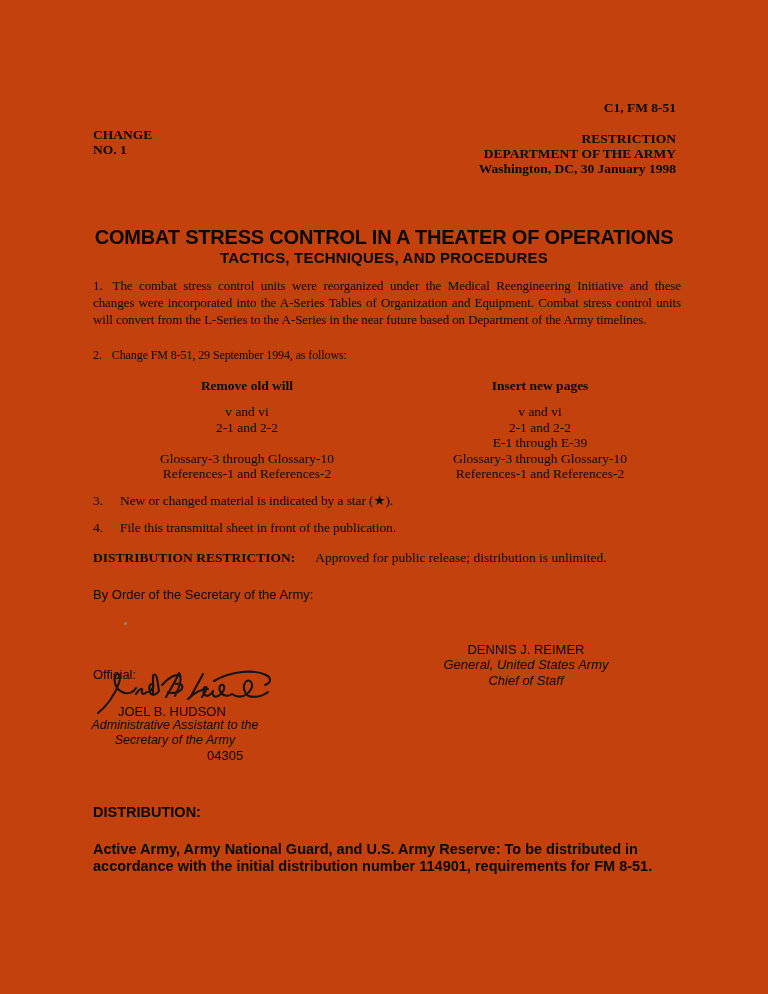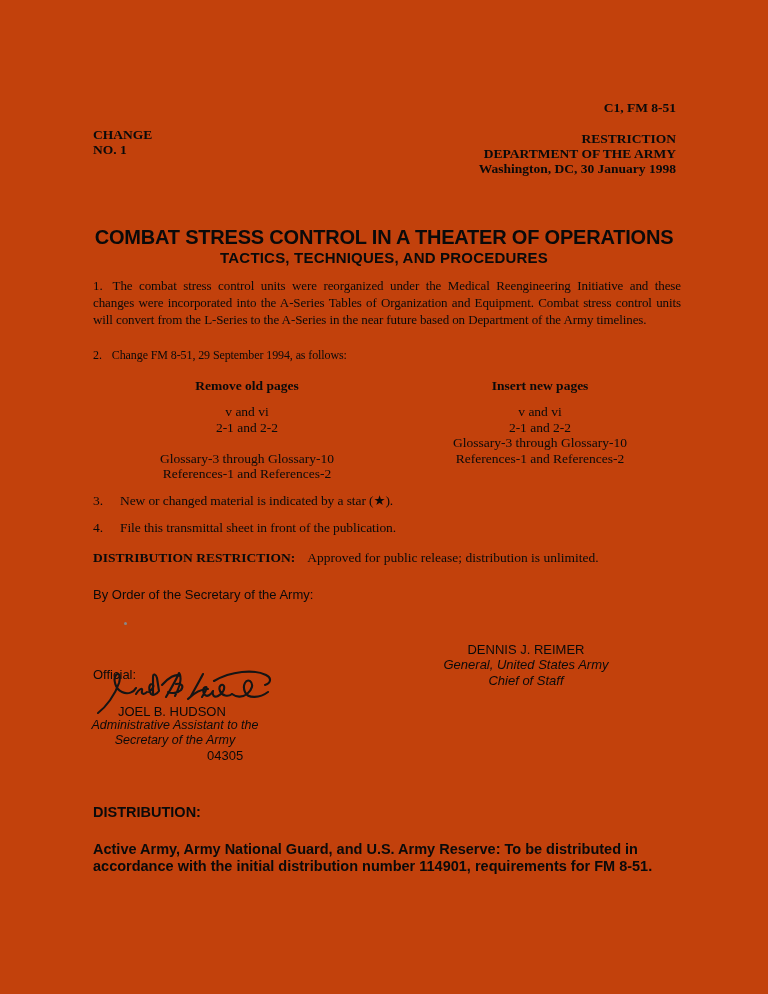--- a/index.html
+++ b/index.html
@@ -33,21 +33,21 @@
   .p3 { top:492px; font-size:13.5px; }
   .p4 { top:519px; font-size:13.5px; }
 
   .col-head { top:378px; width:302px; font-weight:bold; font-size:13.5px; text-align:center; }
   .col-rows { top:404px; width:302px; font-size:13.5px; text-align:center; line-height:15.6px; }
   .remove-col { left:96px; }
   .insert-col { left:389px; }
   .t-row { min-height:15.6px; }
 
   .dist-restr { top:550px; left:93px; width:588px; font-size:13.5px; }
-  .dist-restr .lbl { font-weight:bold; margin-right:12px; }
+  .dist-restr .lbl { font-weight:bold; margin-right:20px; }
 
   .by-order { top:587px; left:93px; font-size:13px; }
 
   .reimer { top:642px; left:376px; width:300px; font-size:13px; line-height:15.3px; text-align:center; }
 
   .official-lbl { top:667px; left:93px; font-size:13px; }
   .signature    { top:669px; left:94px; }
   .hudson-name  { top:704px; left:118px; font-size:13px; }
   .hudson-title { top:718px; left:90px; width:170px; font-size:12.5px; font-style:italic;
                   line-height:14.5px; text-align:center; }
@@ -80,34 +80,35 @@
   <div class="abs sans subtitle center">TACTICS, TECHNIQUES, AND PROCEDURES</div>
 
   <div class="abs serif para p1 justify">
     <span class="pnum">1.</span><span>The combat stress control units were reorganized under the Medical Reengineering Initiative and these changes were incorporated into the A-Series Tables of Organization and Equipment.  Combat stress control units will convert from the L-Series to the A-Series in the near future based on Department of the Army timelines.</span>
   </div>
 
   <div class="abs serif para p2">
     <span class="pnum">2.</span><span>Change FM 8-51, 29 September 1994, as follows:</span>
   </div>
 
-  <div class="abs serif col-head remove-col">Remove old pages</div>
+  <div class="abs serif col-head remove-col">Remove old will</div>
   <div class="abs serif col-head insert-col">Insert new pages</div>
 
   <div class="abs serif col-rows remove-col">
     <div class="t-row">v and vi</div>
     <div class="t-row">2-1 and 2-2</div>
     <div class="t-row"></div>
     <div class="t-row">Glossary-3 through Glossary-10</div>
     <div class="t-row">References-1 and References-2</div>
   </div>
 
   <div class="abs serif col-rows insert-col">
     <div class="t-row">v and vi</div>
     <div class="t-row">2-1 and 2-2</div>
+    <div class="t-row">E-1 through E-39</div>
     <div class="t-row">Glossary-3 through Glossary-10</div>
     <div class="t-row">References-1 and References-2</div>
   </div>
 
   <div class="abs serif para p3">
     <span class="pnum-wide">3.</span><span>New or changed material is indicated by a star (★).</span>
   </div>
 
   <div class="abs serif para p4">
     <span class="pnum-wide">4.</span><span>File this transmittal sheet in front of the publication.</span>

